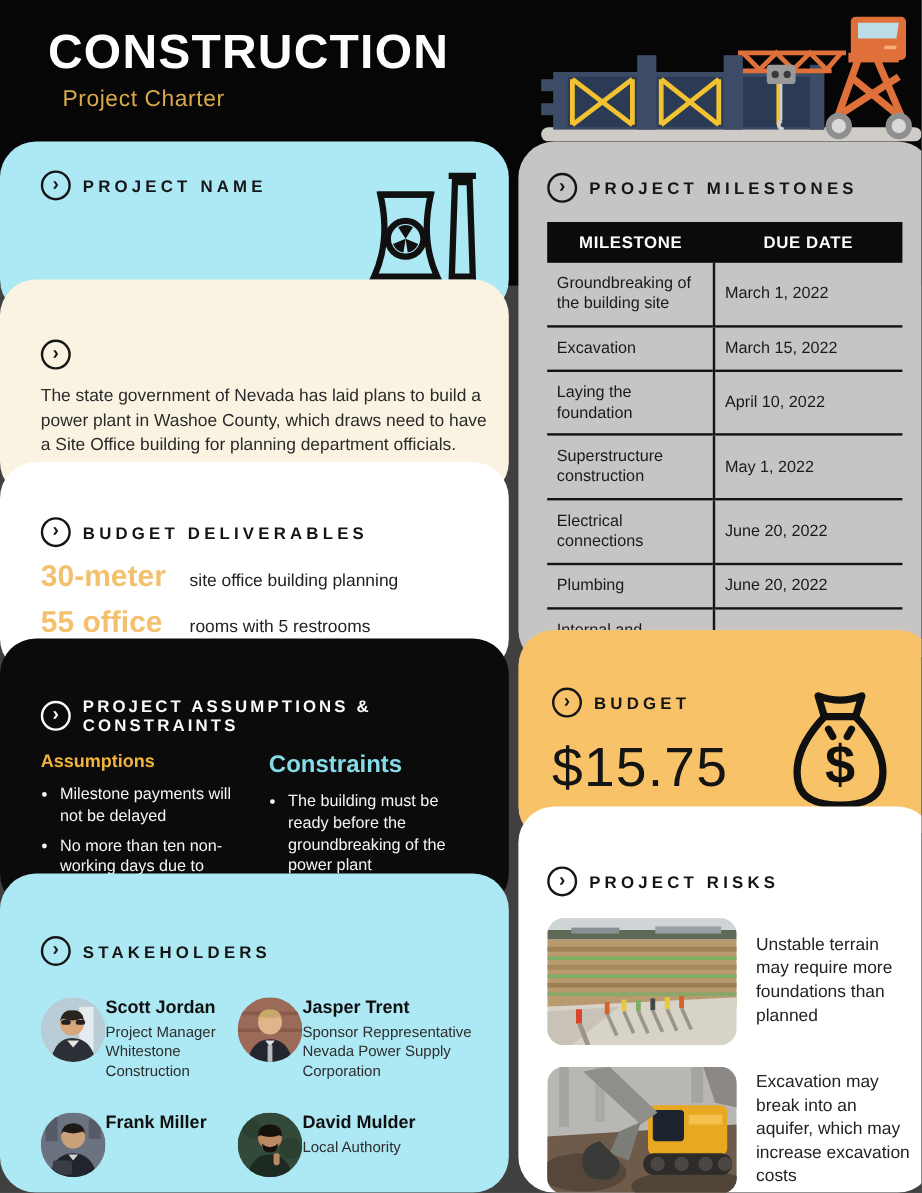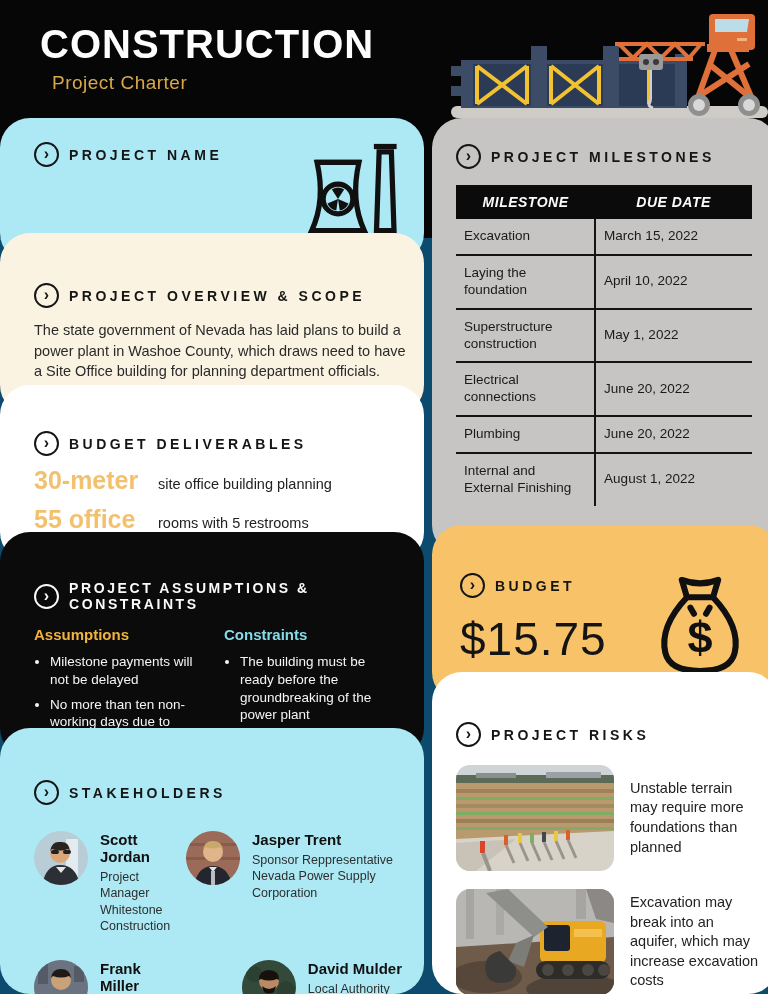--- a/index.html
+++ b/index.html
@@ -1,17 +1,17 @@
 <!DOCTYPE html>
 <html><head>
 <meta charset="utf-8">
 <style>
   html,body{margin:0;padding:0;background:#555;}
   .page{
-    position:relative;width:768px;height:994px;background:#0c4a6e;overflow:hidden;
+    position:relative;width:768px;height:994px;background:#404040;overflow:hidden;
     font-family:"Liberation Sans","DejaVu Sans",sans-serif;color:#1c1c1c;
   }
   .black-band{position:absolute;top:0;left:0;right:0;height:238px;background:#060606;}
   
   .header{position:relative;height:118px;z-index:2;}
   .title-block{position:absolute;left:40px;top:24px;}
   .main-title{font-size:40px;font-weight:800;letter-spacing:1px;color:#fdfdfd;line-height:1;}
   .sub-title{font-size:19px;color:#d7a94c;margin-top:8px;font-weight:500;letter-spacing:.5px;margin-left:12px;}
   .crane{position:absolute;right:0;top:12px;}
   
@@ -40,33 +40,33 @@
   .deliv-row{display:flex;align-items:baseline;gap:14px;margin-top:10px;}
   .deliv-big{font-size:25px;color:#f3c16e;font-weight:600;min-width:110px;}
   .deliv-text{font-size:14.5px;color:#222;}
   .deliv-row.people{align-items:center;gap:16px;margin-top:12px;}
   .people-icons{display:flex;gap:2px;min-width:110px;}
   .deliv-row.people .deliv-text{line-height:1.35;}
   .card-assump{background:#0b0b0b;height:226px;padding:48px 26px 0 34px;color:#f2f2f2;}
   .ac-cols{display:flex;gap:16px;margin-top:14px;}
   .ac-col{flex:1;}
   .ac-title-a{color:#f2b33d;font-weight:700;font-size:15px;margin-bottom:10px;}
-  .ac-title-c{color:#86dbe8;font-weight:700;font-size:15px;margin-bottom:10px;}
+  .ac-title-c{color:#86dbe8;font-weight:700;font-size:20px;margin-bottom:10px;}
   .ac-list{margin:0;padding-left:16px;font-size:13.5px;line-height:1.32;color:#f5f5f5;}
   .ac-list li{margin-bottom:7px;}
   .card-stake{background:#ade9f4;height:266px;padding:52px 22px 0 34px;}
   .stake-grid{display:grid;grid-template-columns:1fr 1fr;row-gap:26px;column-gap:6px;margin-top:26px;}
-  .person{display:flex;gap:12px;align-items:flex-start;justify-content:flex-end;}
+  .person{display:flex;gap:0;align-items:flex-start;}
   .avatar{width:54px;height:54px;border-radius:50%;overflow:hidden;flex:none;}
   .p-name{font-weight:700;font-size:15px;color:#101010;margin-bottom:4px;}
   .p-role,.p-org{font-size:12.5px;color:#2e2e2e;line-height:1.3;}
   
   .card-miles{background:#c6c5c3;height:437px;padding:26px 26px 0 24px;}
   .ms-table{width:100%;border-collapse:collapse;margin-top:16px;font-size:13.5px;color:#1a1a1a;}
-  .ms-table th{background:#0b0b0b;color:#fcfcfc;font-size:14px;letter-spacing:.5px;padding:9px 12px;font-weight:700;font-style:italic;}
+  .ms-table th{background:#0b0b0b;color:#fcfcfc;font-size:14px;letter-spacing:.5px;padding:9px 12px;font-weight:700;}
   .ms-table td{padding:9px 8px;border-top:2px solid #141414;line-height:1.25;}
   .ms-table tr:first-child td{border-top:none;}
   .ms-table td:first-child{border-right:2px solid #141414;width:47%;}
   .card-budget{background:#f8c368;height:177px;padding:48px 24px 0 28px;}
   .budget-amount{font-size:46px;font-weight:500;color:#141414;margin-top:14px;letter-spacing:1px;}
   .budget-unit{font-size:14px;color:#1a1a1a;margin-top:8px;}
   .bag-icon{position:absolute;right:30px;top:48px;}
   .card-risks{background:#ffffff;height:322px;padding:50px 16px 0 24px;}
   .risk-item{display:flex;gap:16px;align-items:center;margin-top:18px;}
   .risk-photo{width:158px;height:106px;border-radius:14px;overflow:hidden;flex:none;}
@@ -153,21 +153,20 @@
           <g stroke="#101010" stroke-width="6" fill="none">
             <path d="M96 108 L99 18 L113 18 L116 108 Z"></path>
             <line x1="93" y1="12" x2="119" y2="12"></line>
           </g>
         </svg>
       </div>
 
       <div class="card card-overview">
         <div class="sec-head">
           <span class="chev">›</span>
-          <span>PROJECT OVERVIEW &amp; SCOPE</span>
         </div>
         <div class="body">The state government of Nevada has laid plans to build a power plant in Washoe County, which draws need to have a Site Office building for planning department officials. The building will be constructed five hundred meters south of the power plant, near the water filtration plant.</div>
       </div>
 
       <div class="card card-deliv">
         <div class="sec-head">
           <span class="chev">›</span>
           <span>BUDGET DELIVERABLES</span>
         </div>
         <div class="deliv-row">
@@ -341,20 +340,24 @@
           <span>PROJECT MILESTONES</span>
         </div>
         <table class="ms-table">
           <thead>
             <tr>
               <th>MILESTONE</th>
               <th>DUE DATE</th>
             </tr>
           </thead>
           <tbody>
+            <tr>
+                <td>Groundbreaking of the building site</td>
+                <td>March 1, 2022</td>
+              </tr>
             <tr>
                 <td>Excavation</td>
                 <td>March 15, 2022</td>
               </tr>
             <tr>
                 <td>Laying the foundation</td>
                 <td>April 10, 2022</td>
               </tr>
             <tr>
                 <td>Superstructure construction</td>

